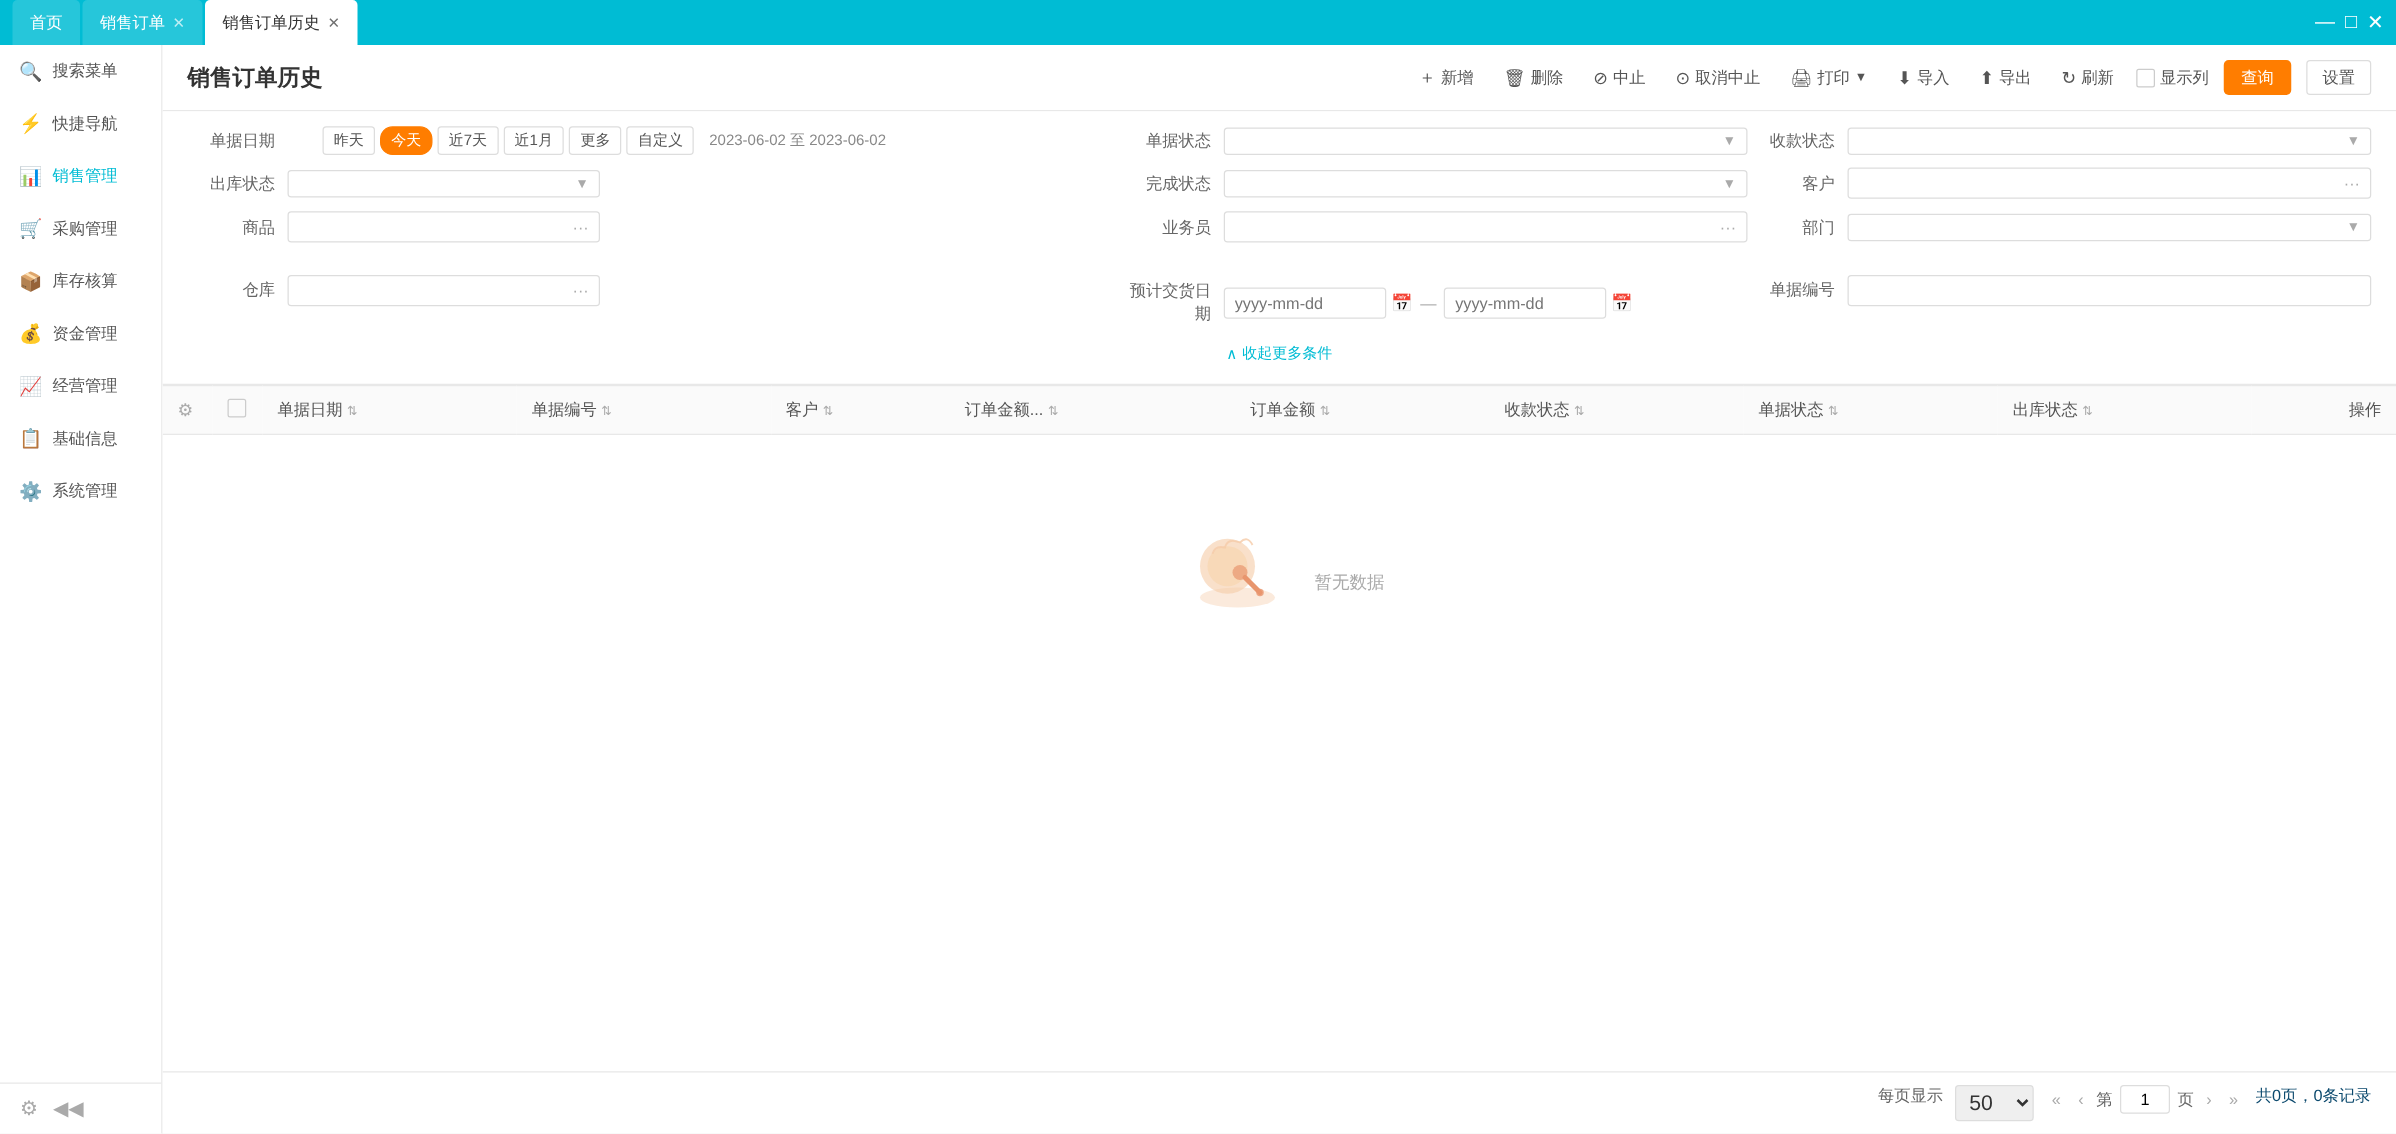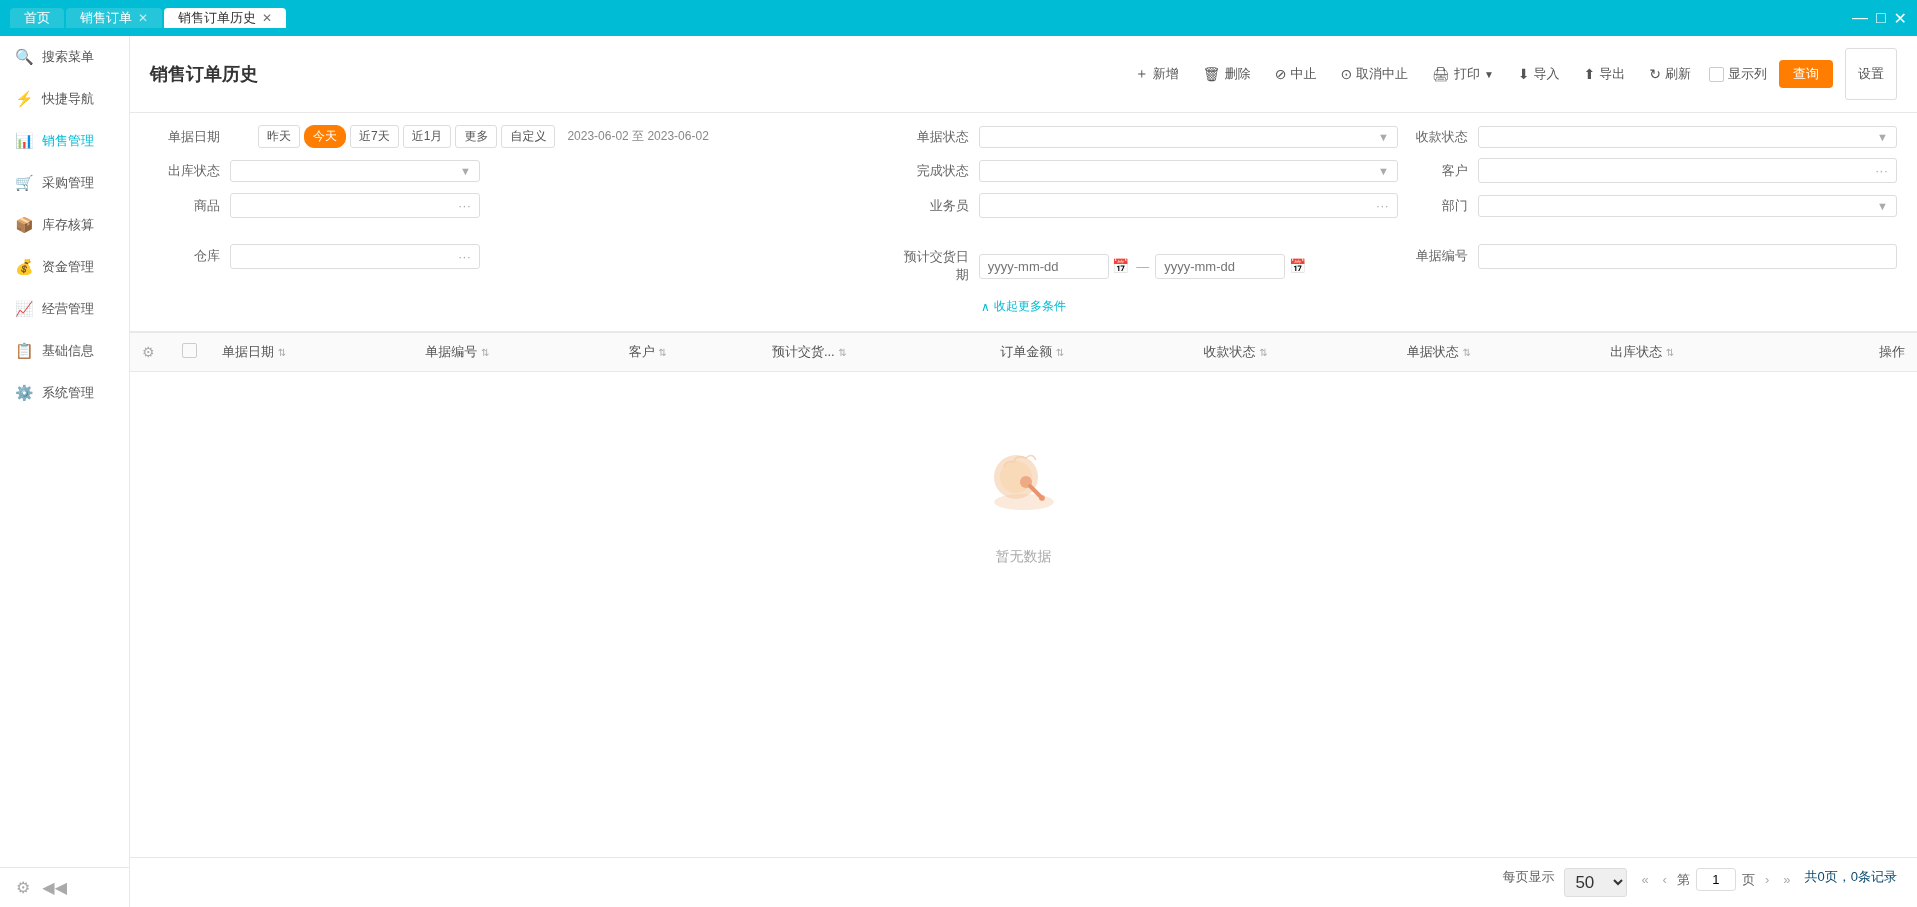--- a/index.html
+++ b/index.html
@@ -1,21 +1,21 @@
 <!DOCTYPE html>
 <html><head>
   <meta charset="utf-8">
   <style>
     * { margin: 0; padding: 0; box-sizing: border-box; }
     body { font-family: 'Microsoft YaHei', Arial, sans-serif; font-size: 13px; background: #f5f5f5; color: #333; display: flex; flex-direction: column; height: 907px; overflow: hidden; }
 
     
     .top-bar { background: #00bcd4; height: 36px; display: flex; align-items: center; padding: 0 10px; color: white; flex-shrink: 0; }
     .top-bar-tabs { display: flex; align-items: center; flex: 1; gap: 2px; }
-    .tab { display: flex; align-items: center; padding: 6px 14px; background: rgba(255,255,255,0.15); border-radius: 4px 4px 0 0; color: white; font-size: 13px; cursor: pointer; gap: 6px; height: 20px; }
+    .tab { display: flex; align-items: center; padding: 6px 14px; background: rgba(255,255,255,0.15); border-radius: 4px 4px 0 0; color: white; font-size: 13px; cursor: pointer; gap: 6px; height: 37px; }
     .tab.active { background: #fff; color: #333; }
     .tab-close { font-size: 12px; cursor: pointer; opacity: 0.7; }
     .top-bar-right { display: flex; align-items: center; gap: 8px; }
     .top-bar-btn { color: white; cursor: pointer; font-size: 16px; }
 
     
     .main-layout { display: flex; flex: 1; overflow: hidden; }
 
     
     .sidebar { width: 130px; background: #fff; border-right: 1px solid #e8e8e8; display: flex; flex-direction: column; flex-shrink: 0; }
@@ -54,21 +54,21 @@
     
     .table-area { flex: 1; overflow: auto; background: #fff; margin: 0; }
     .data-table { width: 100%; border-collapse: collapse; }
     .data-table th { background: #fafafa; border-bottom: 1px solid #e8e8e8; border-top: 1px solid #e8e8e8; padding: 10px 12px; text-align: left; font-weight: 500; color: #555; font-size: 13px; white-space: nowrap; }
     .data-table th .sort-icon { color: #aaa; font-size: 10px; }
     .th-checkbox { width: 40px; text-align: center; }
     .th-settings { width: 40px; text-align: center; }
     .settings-icon { cursor: pointer; color: #aaa; font-size: 14px; }
 
     
-    .empty-state { display: flex; flex-direction: column; align-items: center; justify-content: center; padding: 60px 20px; flex: 1; }
+    .empty-state { display: flex; flex-direction: row; align-items: center; justify-content: center; padding: 60px 20px; flex: 1; gap: 12px; }
     .empty-icon { width: 100px; height: 100px; margin-bottom: 16px; }
     .empty-text { color: #aaa; font-size: 14px; }
 
     
     .table-footer { background: #fff; border-top: 1px solid #e8e8e8; padding: 10px 20px; display: flex; align-items: flex-start; justify-content: flex-end; gap: 10px; flex-shrink: 0; }
     .pagination-text { color: #666; font-size: 13px; }
     .pagination-select { border: 1px solid #ddd; border-radius: 3px; padding: 3px 6px; font-size: 17px; color: #333; cursor: pointer; }
     .pagination-nav { display: flex; align-items: center; gap: 6px; }
     .page-nav-btn { color: #aaa; cursor: pointer; font-size: 13px; padding: 2px 4px; }
     .page-input { width: 40px; border: 1px solid #ddd; border-radius: 3px; padding: 3px 6px; text-align: center; font-size: 13px; }
@@ -187,21 +187,21 @@
           <span class="icon">↻</span>
           <span>刷新</span>
         </div>
         <div class="display-cb">
           <span class="checkbox-custom"></span>
           <span>显示列</span>
         </div>
         <div class="toolbar-btn orange">
           <span>查询</span>
         </div>
-        <div class="toolbar-btn" style="border: 1px solid #ddd; border-radius: 3px; padding: 16px 12px;">
+        <div class="toolbar-btn" style="border: 1px solid #ddd; border-radius: 3px; padding: 4px 12px;">
           <span>设置</span>
         </div>
       </div>
     </div>
 
     <div class="filter-area">
 
       <div class="filter-row">
         <div class="filter-col" style="flex: 1.5; flex-direction: column; align-items: flex-start;">
           <div style="display:flex; align-items:center;">
@@ -329,21 +329,21 @@
             </th>
             <th>
               <span>单据编号</span>
               <span class="sort-icon"> ⇅</span>
             </th>
             <th>
               <span>客户</span>
               <span class="sort-icon"> ⇅</span>
             </th>
             <th>
-              <span>预计交货...</span>
+              <span>订单金额...</span>
               <span class="sort-icon"> ⇅</span>
             </th>
             <th>
               <span>订单金额</span>
               <span class="sort-icon"> ⇅</span>
             </th>
             <th>
               <span>收款状态</span>
               <span class="sort-icon"> ⇅</span>
             </th>

